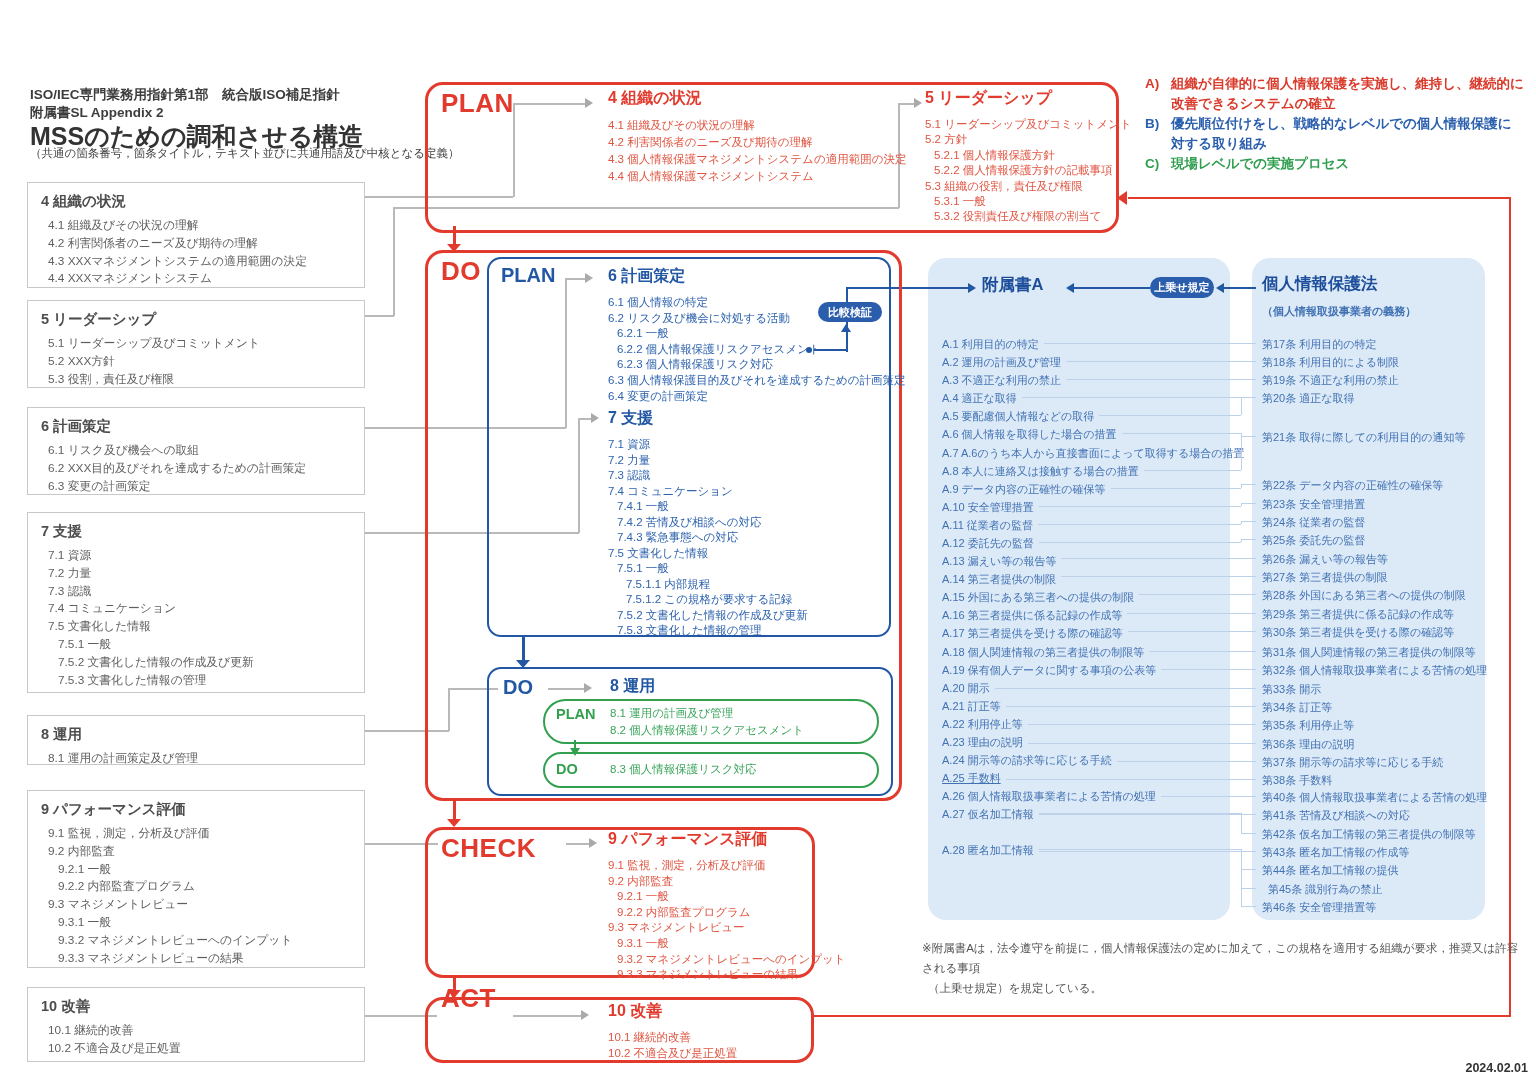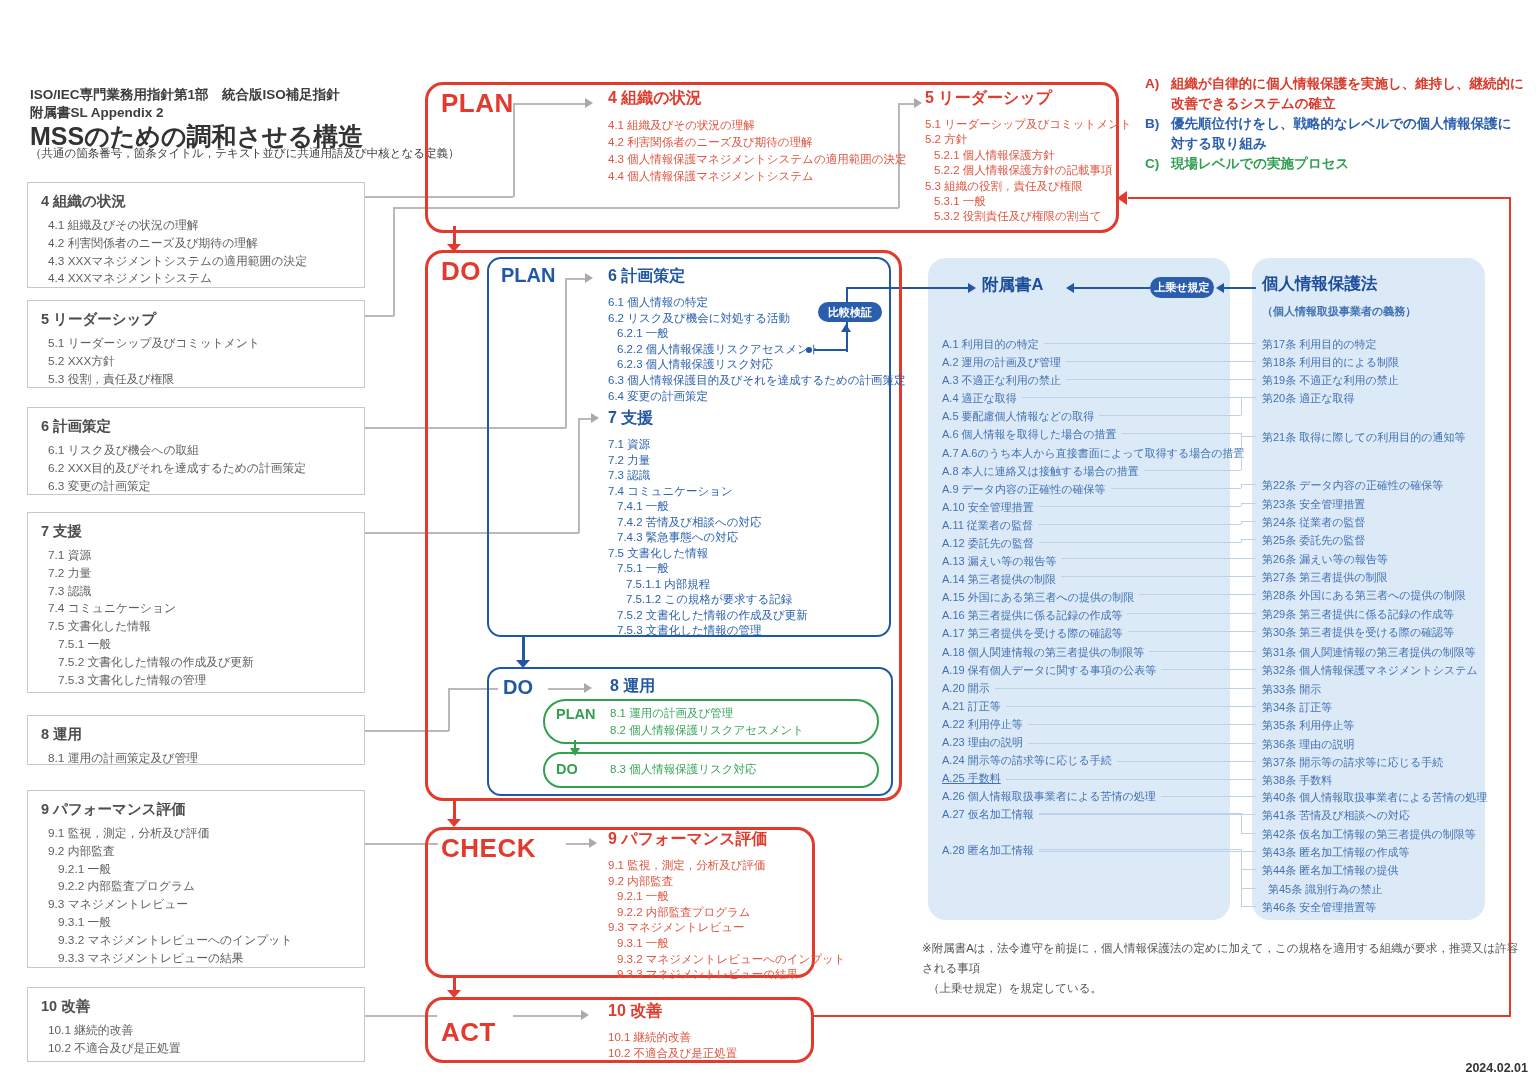--- a/index.html
+++ b/index.html
@@ -177,21 +177,21 @@
       <div class="p-row" style="left: 10px; top: 220px;">第22条 データ内容の正確性の確保等</div>
       <div class="p-row" style="left: 10px; top: 239px;">第23条 安全管理措置</div>
       <div class="p-row" style="left: 10px; top: 257px;">第24条 従業者の監督</div>
       <div class="p-row" style="left: 10px; top: 275px;">第25条 委託先の監督</div>
       <div class="p-row" style="left: 10px; top: 294px;">第26条 漏えい等の報告等</div>
       <div class="p-row" style="left: 10px; top: 312px;">第27条 第三者提供の制限</div>
       <div class="p-row" style="left: 10px; top: 330px;">第28条 外国にある第三者への提供の制限</div>
       <div class="p-row" style="left: 10px; top: 349px;">第29条 第三者提供に係る記録の作成等</div>
       <div class="p-row" style="left: 10px; top: 367px;">第30条 第三者提供を受ける際の確認等</div>
       <div class="p-row" style="left: 10px; top: 387px;">第31条 個人関連情報の第三者提供の制限等</div>
-      <div class="p-row" style="left: 10px; top: 405px;">第32条 個人情報保護マネジメントシステム</div>
+      <div class="p-row" style="left: 10px; top: 405px;">第32条 個人情報取扱事業者による苦情の処理</div>
       <div class="p-row" style="left: 10px; top: 424px;">第33条 開示</div>
       <div class="p-row" style="left: 10px; top: 442px;">第34条 訂正等</div>
       <div class="p-row" style="left: 10px; top: 460px;">第35条 利用停止等</div>
       <div class="p-row" style="left: 10px; top: 479px;">第36条 理由の説明</div>
       <div class="p-row" style="left: 10px; top: 497px;">第37条 開示等の請求等に応じる手続</div>
       <div class="p-row" style="left: 10px; top: 515px;">第38条 手数料</div>
       <div class="p-row" style="left: 10px; top: 532px;">第40条 個人情報取扱事業者による苦情の処理</div>
       <div class="p-row" style="left: 10px; top: 550px;">第41条 苦情及び相談への対応</div>
       <div class="p-row" style="left: 10px; top: 569px;">第42条 仮名加工情報の第三者提供の制限等</div>
       <div class="p-row" style="left: 10px; top: 587px;">第43条 匿名加工情報の作成等</div>
@@ -335,21 +335,21 @@
   <div class="frame pill-green" style="left:543px;top:752px;width:336px;height:36px;"></div>
   <div class="sm-label green-t" style="left:556px;top:761px;">DO</div>
   <div class="abs" id="gd-items" style="left:610px;top:761px;">
       <div class="gitem">8.3 個人情報保護リスク対応</div>
     </div>
 
   <div class="frame frame-red" style="left:425px;top:827px;width:390px;height:151px;"></div>
   <div class="big-label red-t" style="left:441px;top:833px;">CHECK</div>
 
   <div class="frame frame-red" style="left:425px;top:997px;width:389px;height:66px;"></div>
-  <div class="big-label red-t" style="left:441px;top:1017px;text-align:center;">ACT</div>
+  <div class="big-label red-t" style="left:441px;top:983px;text-align:center;">ACT</div>
 
   <div class="badge" style="left:818px;top:302px;width:64px;height:20px;">比較検証</div>
   <div class="badge" style="left:1150px;top:277px;width:64px;height:21px;line-height:21px;">上乗せ規定</div>
 
   <div class="footnote">
     <div>※附属書Aは，法令遵守を前提に，個人情報保護法の定めに加えて，この規格を適用する組織が要求，推奨又は許容される事項</div>
     <div class="fn2">（上乗せ規定）を規定している。</div>
   </div>
   <div class="date">2024.02.01</div>
 

